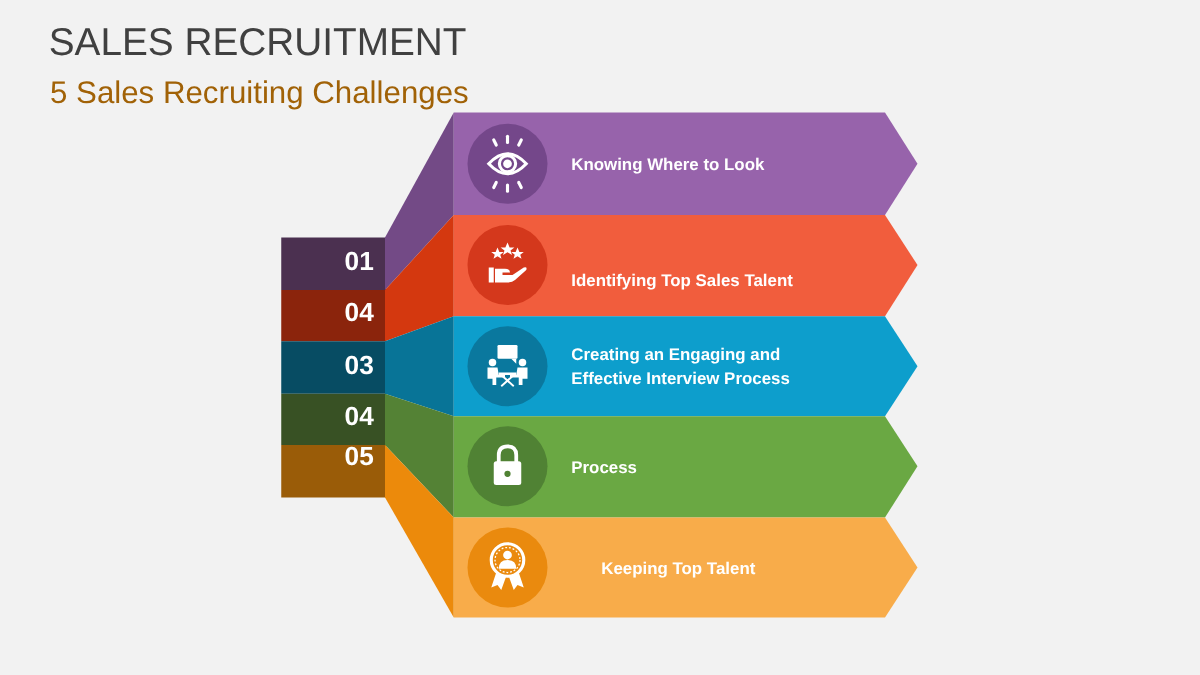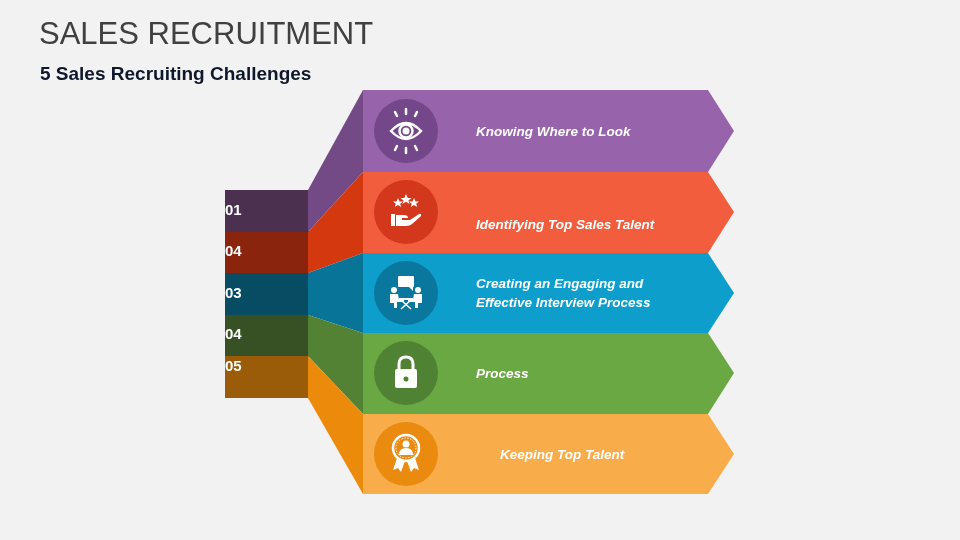--- a/index.html
+++ b/index.html
@@ -9,32 +9,32 @@
     font-family: "Liberation Sans", "DejaVu Sans", sans-serif;
     position: relative;
   }
   .title {
     position: absolute; left: 39px; top: 14px;
     font-size: 31px; font-weight: normal; color: #404040;
     letter-spacing: 0px; line-height: 40px;
   }
   .subtitle {
     position: absolute; left: 40px; top: 61px;
-    font-size: 19px; color: #0f172a; line-height: 26px; font-weight: bold;
+    font-size: 25px; color: #a16207; line-height: 26px;
   }
   svg.diagram { position: absolute; left: 0; top: 0; }
   .num {
     position: absolute; left: 225px; width: 74px;
-    text-align: left; color: #fff; font-weight: bold; font-size: 15px;
+    text-align: right; color: #fff; font-weight: bold; font-size: 21px;
     line-height: 41px; height: 41px;
   }
   .label {
-    position: absolute; left: 476px; width: 250px;
+    position: absolute; left: 457px; width: 250px;
     color: #fff; font-weight: bold; font-size: 13.5px; line-height: 19px;
-    display: flex; align-items: center; font-style: italic;
+    display: flex; align-items: center;
   }
 </style>
 </head>
 <body>
 
 <div class="title">SALES RECRUITMENT</div>
 <div class="subtitle">5 Sales Recruiting Challenges</div>
 
 <svg class="diagram" width="960" height="540" viewBox="0 0 960 540">
 

